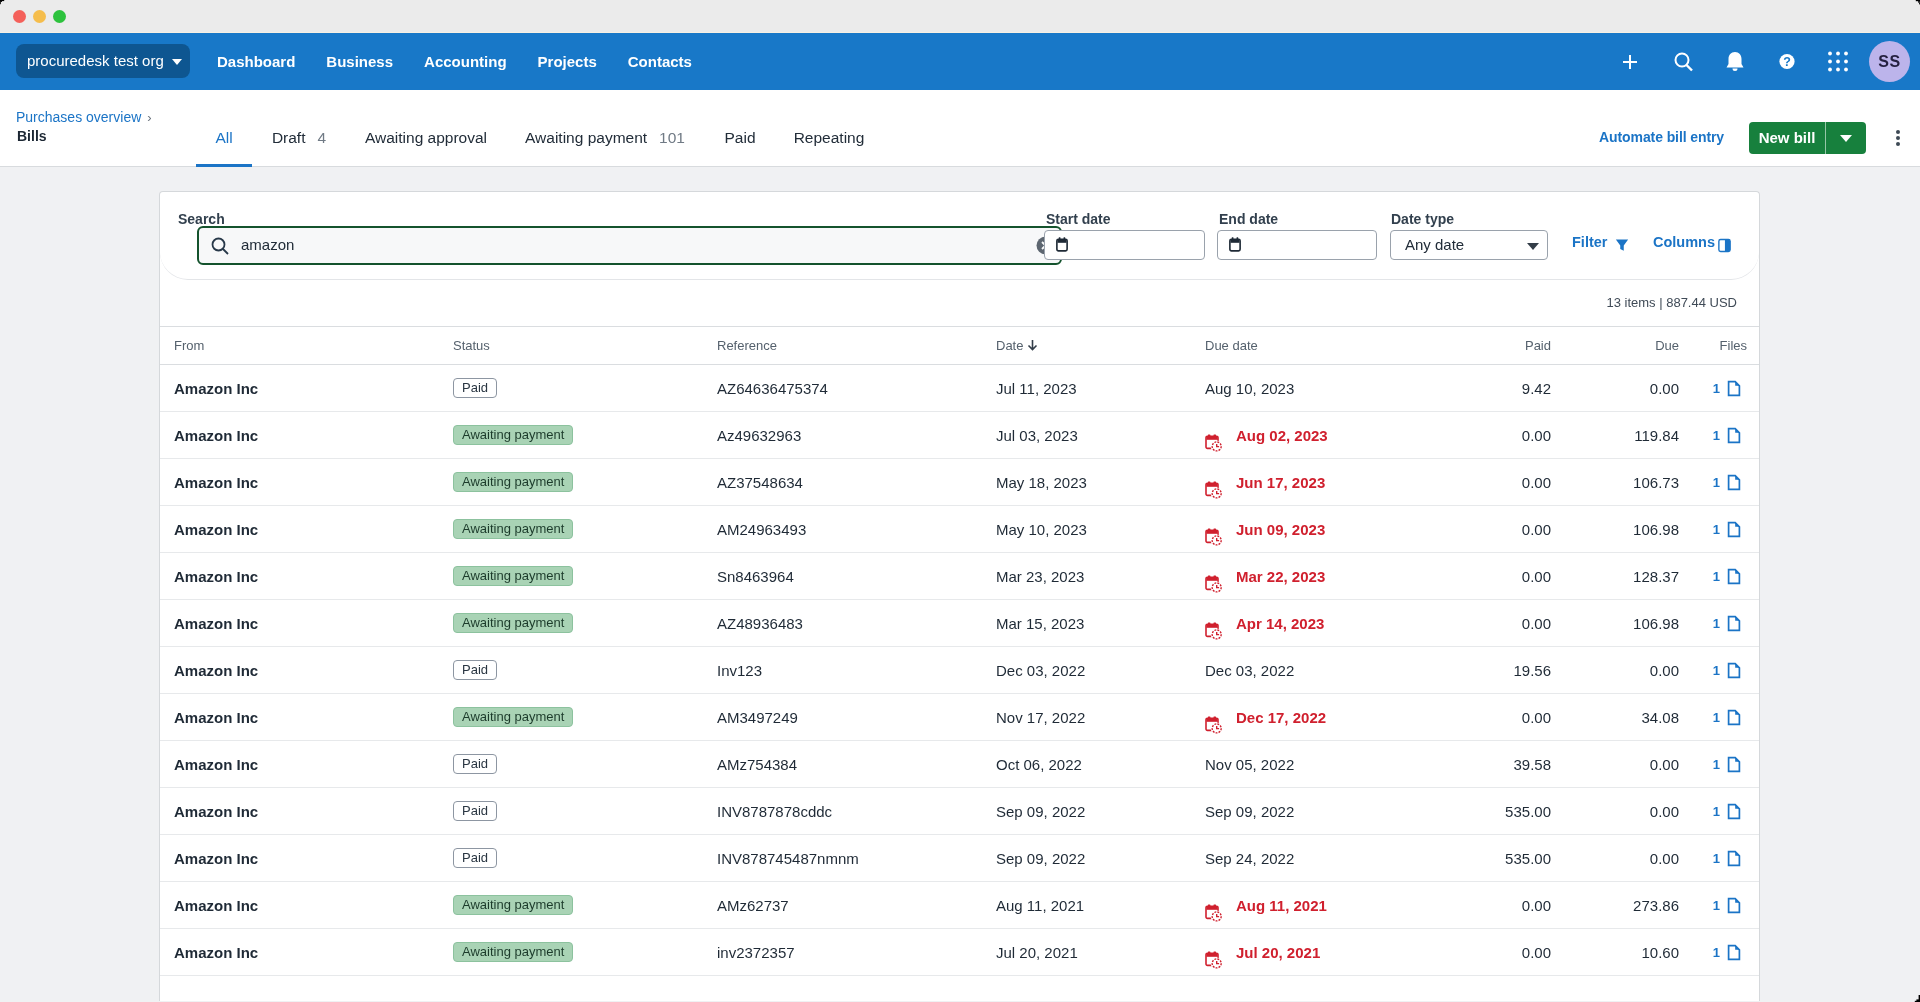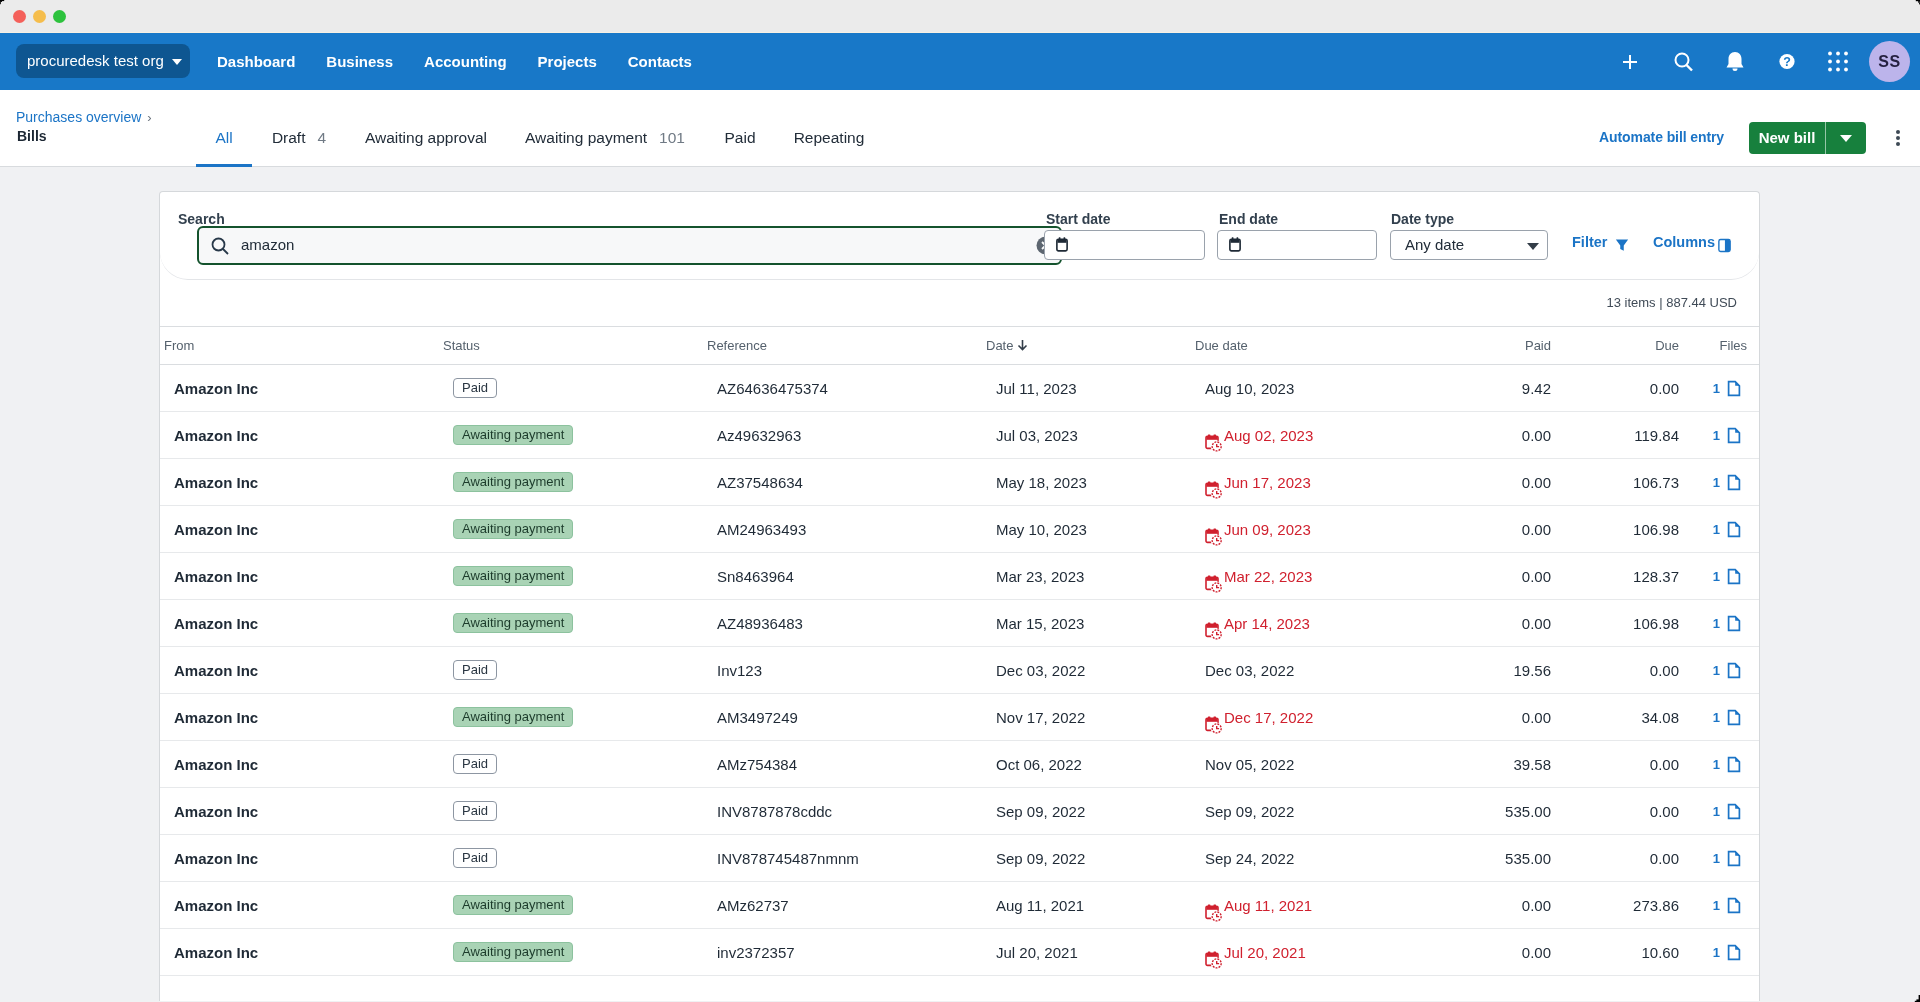--- a/index.html
+++ b/index.html
@@ -44,29 +44,29 @@
   .searchbox .clear { position:absolute; right:4px; top:7px; }
   .dinput { position:absolute; top:38px; height:30px; border:1px solid #9aa2ac; border-radius:4px; background:#fff; }
   .dinput svg { position:absolute; left:11px; top:6px; }
   .dselect { position:absolute; top:38px; height:30px; border:1px solid #9aa2ac; border-radius:4px; background:#fff; font-size:15px; color:#212c38; }
   .dselect .val { position:absolute; left:14px; top:5px; }
   .dselect .car { position:absolute; right:8px; top:12px; width:0; height:0; border-left:6px solid transparent; border-right:6px solid transparent; border-top:7px solid #333d48; }
   .bluelink { position:absolute; top:42px; font-size:14.5px; font-weight:bold; color:#1b74c6; }
   .itemsrow { height:46px; font-size:13px; color:#404b57; text-align:right; padding-right:22px; line-height:46px; }
   table { border-collapse:collapse; table-layout:fixed; width:1599px; }
   col.c1{width:279px} col.c2{width:264px} col.c3{width:279px} col.c4{width:209px} col.c5{width:279px} col.c6{width:95px} col.c7{width:128px} col.c8{width:66px}
-  thead td { border-top:1px solid #dadde0; border-bottom:1px solid #dadde0; height:38px; font-size:13px; color:#55616d; padding-left:4px; }
+  thead td { border-top:1px solid #dadde0; border-bottom:1px solid #dadde0; height:38px; font-size:13px; color:#55616d; padding-left:14px; }
   thead td.r { text-align:right; padding-right:14px; padding-left:0; }
   tbody td { border-bottom:1px solid #e7e9eb; height:47px; font-size:15px; color:#1f2a36; padding-left:14px; }
   tbody td.r { text-align:right; padding-right:14px; padding-left:0; }
   td.from { font-weight:bold; }
   .chip-paid { display:inline-block; border:1px solid #8d96a2; border-radius:4px; background:#fff; color:#2a3642; font-size:13px; padding:1px 8px 2px; }
   .chip-ap { display:inline-block; border:1px solid #8cc29e; border-radius:4px; background:#a9d3b5; color:#1c3b2b; font-size:13px; padding:1px 8px 2px; }
   .red { color:#d0202e; }
-  .duecell { display:flex; align-items:center; gap:2px; }
+  .duecell { display:flex; align-items:center; gap:14px;font-weight:bold; }
   .files { white-space:nowrap; }
   .files b { color:#1b74c6; font-size:13px; font-weight:bold; vertical-align:middle; margin-right:6px; }
   .files svg { vertical-align:middle; }
 </style>
 </head>
 <body>
 <div class="titlebar">
   <div class="tl r"></div>
     <div class="tl y"></div>
     <div class="tl g"></div>

